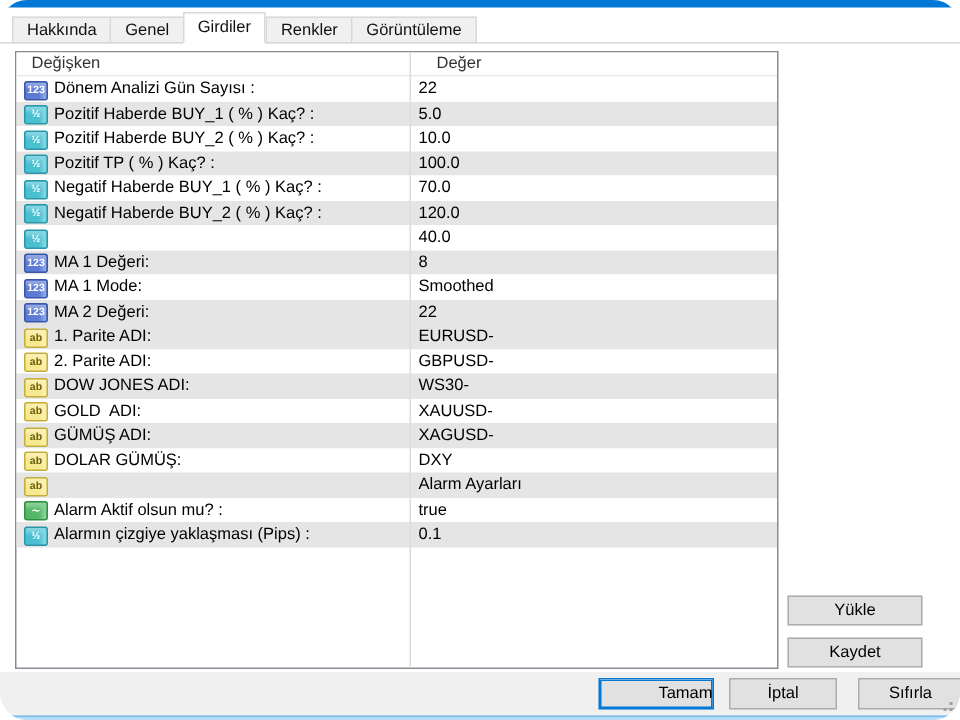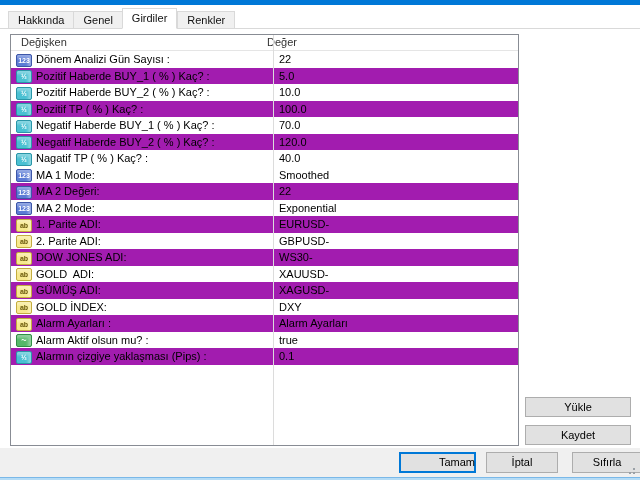--- a/index.html
+++ b/index.html
@@ -1,50 +1,50 @@
 <!DOCTYPE html>
 <html><head>
 <meta charset="utf-8">
 <style>
   html,body{margin:0;padding:0;background:#fff;}
   .screen{position:relative;width:640px;height:480px;overflow:hidden;background:#fff;
-          font-family:"Liberation Sans",sans-serif;font-size:11px;color:#000;}
+          font-family:"Liberation Sans",sans-serif;font-size:11px;color:#000;border-radius:18px;}
   .top-strip{position:absolute;left:0;top:0;width:640px;height:5px;}
   
   .tabbar{position:absolute;left:8px;top:8px;height:21px;display:flex;align-items:flex-end;z-index:3;}
   .tab{box-sizing:border-box;height:18px;line-height:16px;padding:0 9px;background:#f0f0f0;
        border:1px solid #d9d9d9;border-right:none;color:#111;cursor:default;}
   .tab:last-child{border-right:1px solid #d9d9d9;}
   .tab.active{height:21px;line-height:19px;background:#fff;border:1px solid #d9d9d9;border-bottom:1px solid #fff;
        position:relative;z-index:4;}
   .page{position:absolute;left:0;top:28px;width:640px;height:419px;background:#fff;border-top:1px solid #d9d9d9;z-index:1;}
   
   .table{position:absolute;left:10px;top:5px;width:507px;height:410px;border:1px solid #888c94;background:#fff;}
   .thead{position:absolute;top:0;left:0;right:0;height:15px;background:#fff;border-bottom:1px solid #e5e5e5;}
   .th{position:absolute;top:1px;color:#333;}
   .th-name{left:10px;}
-  .th-value{left:256px;}
+  .th-value{left:280px;}
   .rows{position:absolute;top:16px;left:0;right:0;}
   .row{position:relative;height:16.5px;line-height:16.5px;background:#fff;}
-  .row.alt{background:#a21caf;}
+  .row.alt{background:#e5e5e5;}
   .chip{position:absolute;left:5px;top:2.5px;width:14px;height:11px;border-radius:2px;
         font-size:7px;line-height:11px;text-align:center;font-weight:bold;
         box-shadow:inset -3px 3px 3px rgba(255,255,255,.35);}
   .chip.int{background:#5b7bd5;border:1px solid #3d56a8;color:#fff;}
   .chip.double{background:#49c0d2;border:1px solid #2a96a8;color:#fff;}
   .chip.string{background:#f7e98e;border:1px solid #c4ad3f;color:#6b5b10;}
   .chip.bool{background:#54b868;border:1px solid #2f8f45;color:#fff;font-size:9px;}
   .cell-label{position:absolute;left:25px;white-space:pre;color:#000;}
   .cell-value{position:absolute;left:268px;color:#000;}
   .vdivider{position:absolute;left:262px;top:0;bottom:0;width:1px;background:#dcdcdc;}
   
   .side-buttons{position:absolute;left:525px;top:368px;width:106px;}
   .btn{display:block;box-sizing:border-box;background:#e1e1e1;border:1px solid #adadad;
        font-family:"Liberation Sans",sans-serif;font-size:11px;color:#000;text-align:center;}
-  .side-buttons .btn{width:106px;height:20px;line-height:18px;margin-bottom:8px;}
+  .side-buttons .btn{width:90px;height:20px;line-height:18px;margin-bottom:8px;}
   
   .footer{position:absolute;left:0;top:447px;width:640px;height:30px;background:#f0f0f0;}
   .footer .btn{position:absolute;height:21px;line-height:19px;}
   .footer .btn.b0{left:399px;top:5px;width:77px;}
   .footer .btn.b1{left:486px;top:5px;width:72px;}
   .footer .btn.b2{left:562px;top:5px;width:70px;margin-left:10px;}
   .footer .btn.default{border:1px solid #0078d7;box-shadow:inset 0 0 0 1px #0078d7;text-align:right;}
   .bottom-strip{position:absolute;left:0;top:477px;width:640px;height:3px;border-top:1px solid #7ab8e8;box-sizing:border-box;}
   .grip{position:absolute;left:633px;top:472px;width:2px;height:2px;background:#9aa0a6;
         box-shadow:-4px 0 0 #9aa0a6,0 -4px 0 #9aa0a6;}
@@ -60,20 +60,23 @@
     <span>Hakkında</span>
   </div>
       <div class="tab">
     <span>Genel</span>
   </div>
       <div class="tab active">
     <span>Girdiler</span>
   </div>
       <div class="tab">
     <span>Renkler</span>
+  </div>
+      <div class="tab">
+    <span>Görüntüleme</span>
   </div>
     </div>
 
   <div class="page">
     <div class="table">
       <div class="thead">
         <span class="th th-name">Değişken</span>
         <span class="th th-value">Değer</span>
       </div>
       <div class="rows" id="rows">
@@ -102,37 +105,36 @@
     <span class="cell-label">Negatif Haberde BUY_1 ( % ) Kaç? :</span>
     <span class="cell-value">70.0</span>
   </div>
           <div class="row alt">
     <span class="chip double">½</span>
     <span class="cell-label">Negatif Haberde BUY_2 ( % ) Kaç? :</span>
     <span class="cell-value">120.0</span>
   </div>
           <div class="row">
     <span class="chip double">½</span>
-    <span class="cell-label">Nagatif TP ( % ) Kaç? :</span>
     <span class="cell-value">40.0</span>
+  </div>
+          <div class="row alt">
+    <span class="chip int">123</span>
+    <span class="cell-label">MA 1 Değeri:</span>
+    <span class="cell-value">8</span>
   </div>
           <div class="row">
     <span class="chip int">123</span>
     <span class="cell-label">MA 1 Mode:</span>
     <span class="cell-value">Smoothed</span>
   </div>
           <div class="row alt">
     <span class="chip int">123</span>
     <span class="cell-label">MA 2 Değeri:</span>
     <span class="cell-value">22</span>
-  </div>
-          <div class="row">
-    <span class="chip int">123</span>
-    <span class="cell-label">MA 2 Mode:</span>
-    <span class="cell-value">Exponential</span>
   </div>
           <div class="row alt">
     <span class="chip string">ab</span>
     <span class="cell-label">1. Parite ADI:</span>
     <span class="cell-value">EURUSD-</span>
   </div>
           <div class="row">
     <span class="chip string">ab</span>
     <span class="cell-label">2. Parite ADI:</span>
     <span class="cell-value">GBPUSD-</span>
@@ -147,26 +149,25 @@
     <span class="cell-label">GOLD  ADI:</span>
     <span class="cell-value">XAUUSD-</span>
   </div>
           <div class="row alt">
     <span class="chip string">ab</span>
     <span class="cell-label">GÜMÜŞ ADI:</span>
     <span class="cell-value">XAGUSD-</span>
   </div>
           <div class="row">
     <span class="chip string">ab</span>
-    <span class="cell-label">GOLD İNDEX:</span>
+    <span class="cell-label">DOLAR GÜMÜŞ:</span>
     <span class="cell-value">DXY</span>
   </div>
           <div class="row alt">
     <span class="chip string">ab</span>
-    <span class="cell-label">Alarm Ayarları :</span>
     <span class="cell-value">Alarm Ayarları</span>
   </div>
           <div class="row">
     <span class="chip bool">~</span>
     <span class="cell-label">Alarm Aktif olsun mu? :</span>
     <span class="cell-value">true</span>
   </div>
           <div class="row alt">
     <span class="chip double">½</span>
     <span class="cell-label">Alarmın çizgiye yaklaşması (Pips) :</span>

